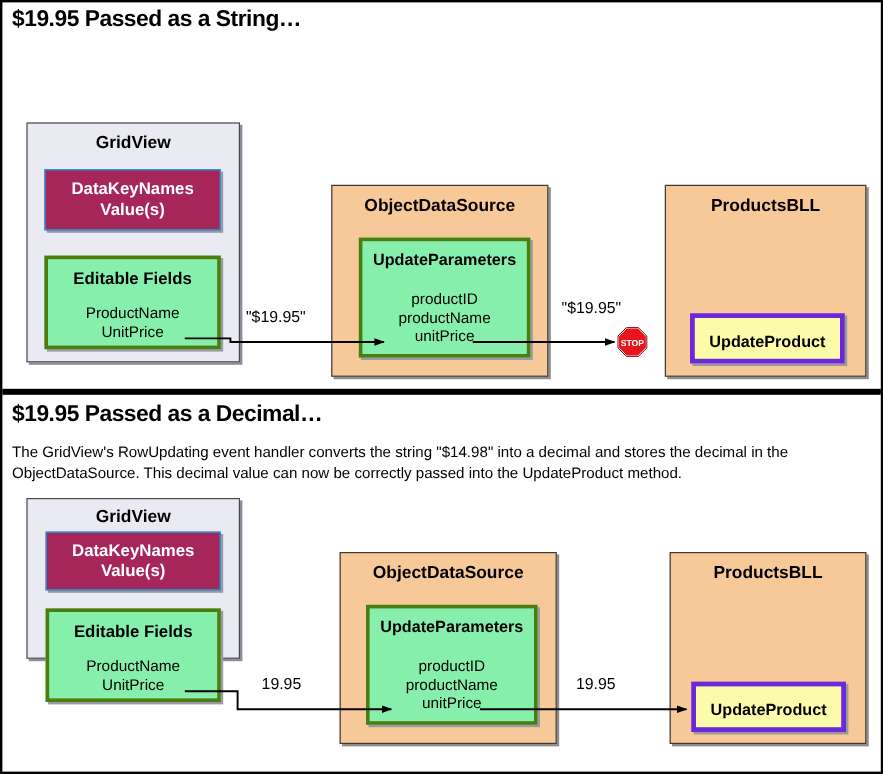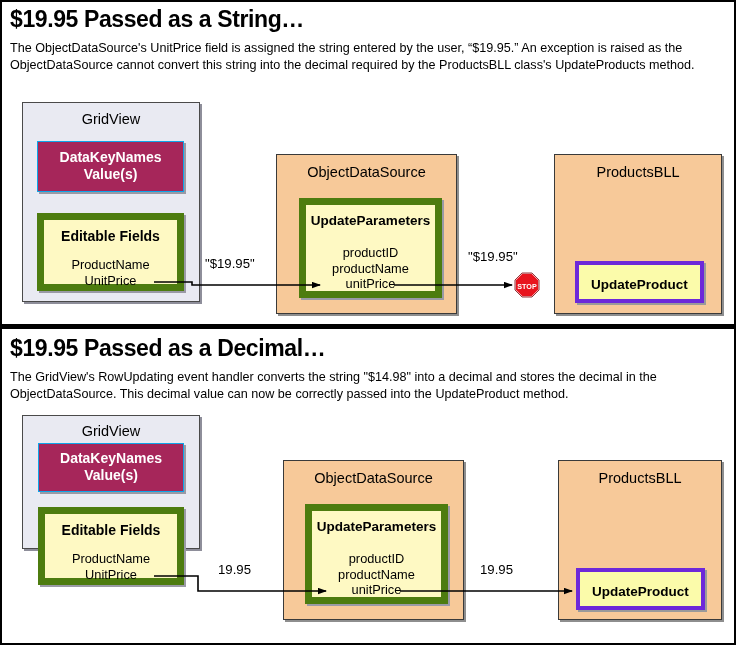--- a/index.html
+++ b/index.html
@@ -24,21 +24,21 @@
   }
   #section-1{ top:0; height:322px; }
   #section-2{ top:324px; height:317px; border-top:3px solid #000; }
   .divider{
     position:absolute; left:0; top:322px; width:732px; height:3px;
     background:#000;
   }
   .sec-title{
     position:absolute;
     left:8px;
-    font-size:23px;
+    font-size:19px;
     font-weight:bold;
     letter-spacing:-0.4px;
     white-space:nowrap;
   }
   .sec-desc{
     position:absolute;
     left:8px;
     width:712px;
     font-size:12.6px;
     line-height:16.5px;
@@ -60,22 +60,22 @@
     border:1px solid #3a3a3a;
     box-shadow:2px 2px 0 #8e8e8e;
   }
   .inner-magenta{
     background:#a6265a;
     border:1px solid #0ea5e9;
     box-shadow:2px 2px 0 #9a9aa5;
     color:#ffffff;
   }
   .inner-cyan{
-    background:#fef9c3;
-    border:7px solid #4d7c0f;
+    background:#86efac;
+    border:3px solid #4d7c0f;
     box-shadow:2px 2px 0 #9a9aa5;
   }
   .inner-yellow{
     background:#fbfbaa;
     border:4px solid #6d28d9;
     box-shadow:2px 2px 0 #9a9a9a;
   }
   .box-title{
     font-size:14px;
     font-weight:bold;
@@ -86,21 +86,21 @@
     font-size:12.8px;
     line-height:15.5px;
     font-weight:normal;
     white-space:nowrap;
   }
   .box-lines.white{ color:#fff; font-weight:bold; font-size:14px; line-height:17px;}
   .centered-label{
     position:absolute;
     left:0;right:0;
     font-size:14.5px;
-    font-weight:normal;
+    font-weight:bold;
   }
 
   
   .conn{
     position:absolute;
     left:0;top:0;
     width:732px;height:645px;
     pointer-events:none;
   }
   .edge-label{
@@ -114,21 +114,20 @@
 </style>
 </head>
 <body>
 
 <div class="page">
 
   <div class="section" id="section-1">
 
     <div class="sec-title" style="top:4px;">$19.95 Passed as a String…</div>
 
-    <div class="sec-desc" style="top:38px;">The ObjectDataSource's UnitPrice field is assigned the string entered by the user, “$19.95.” An exception is raised as the ObjectDataSource cannot convert this string into the decimal required by the ProductsBLL class's UpdateProducts method.</div>
 
     <div class="box outer-gridview" style="left:20px;top:100px;width:178px;height:200px;">
       <div class="centered-label box-title" style="top:8px;">GridView</div>
     </div>
 
     <div class="box inner-magenta" style="left:35px;top:139px;width:147px;height:51px;">
       <div class="box-lines white" style="margin-top:7px;">DataKeyNames</div>
       <div class="box-lines white">Value(s)</div>
     </div>
 

